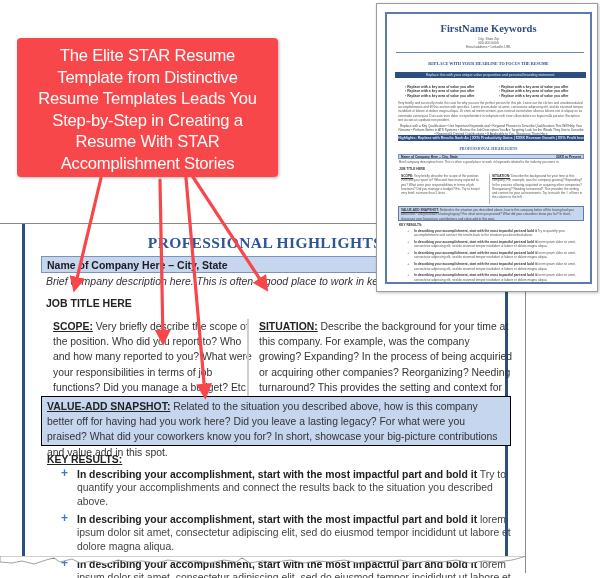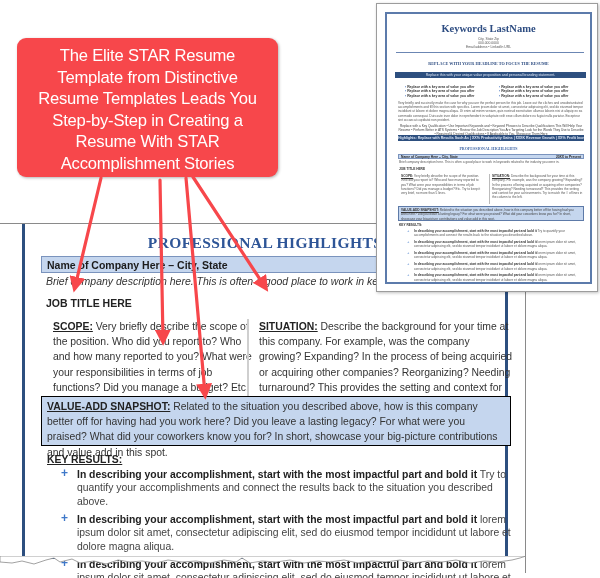--- a/index.html
+++ b/index.html
@@ -77,21 +77,21 @@
   .sm-text { position: absolute; font-size: 3.2px; line-height: 4.3px; color: #555; overflow: hidden; }
   .sm-vbox { position: absolute; left: 11px; top: 192px; width: 186px; height: 15px; background: #c5d6ee; border: 0.5px solid #5d7aa8; font-size: 3.2px; line-height: 4.3px; padding: 1px 2px; color: #444; overflow: hidden; }
   .sm-kr { position: absolute; left: 20px; top: 215px; width: 178px; list-style: none; }
   .sm-kr li { position: relative; padding-left: 7px; font-size: 3.2px; line-height: 4.3px; color: #555; margin-bottom: 2.5px; }
   .sm-kr li::before { content: "+"; position: absolute; left: 0; color: #3e78c9; font-size: 4px; }
   .sm-kr li b { color: #333; }
 
   
   .callout {
     position: absolute; left: 17px; top: 38px; width: 261px; height: 139px;
-    background: #f7474b; border-radius: 9px; box-shadow: 1px 1px 3px rgba(0,0,0,0.3);
+    background: #f7474b; border-radius: 4px; box-shadow: 1px 1px 3px rgba(0,0,0,0.3);
     color: #ffffff; font-size: 16.6px; line-height: 21.5px; text-align: center; padding: 7px 8px 0 8px;
     letter-spacing: -0.2px;
   }
   .arrows { position: absolute; left: 0; top: 0; width: 600px; height: 578px; pointer-events: none; }
 </style>
 </head>
 <body>
 
 <div class="big-page">
   <div class="big-inner">
@@ -120,21 +120,21 @@
     </ul>
   </div>
 </div>
 
 <svg class="torn-edge" viewBox="0 0 527 22" preserveAspectRatio="none">
   <path d="M0,0 L0,6 L12,7 L22,5 L34,8 L46,4 L54,2 L60,6 L72,3 L80,7 L94,5 L106,8 L118,4 L130,6 L142,5 L156,7 L168,4 L182,6 L196,5 L210,7 L224,4 L236,6 L242,2 L250,7 L262,5 L276,6 L290,4 L304,7 L318,5 L330,6 L344,4 L358,7 L372,5 L386,6 L400,4 L414,7 L428,5 L442,6 L456,4 L470,7 L484,5 L498,6 L512,4 L520,2 L526,0 Z" fill="#ffffff" stroke="#8a8a8a" stroke-width="0.8"></path>
 </svg>
 
 <div class="small-page">
   <div class="small-inner">
-    <div class="sm sm-name">Keywords LastName</div>
+    <div class="sm sm-name">FirstName Keywords</div>
     <div class="sm sm-contact" style="top:23px">City, State Zip</div>
     <div class="sm sm-contact" style="top:27px">000.000.0000</div>
     <div class="sm sm-contact" style="top:31px">Email address  •  LinkedIn URL</div>
     <div class="sm-rule" style="top:38px"></div>
     <div class="sm sm-headline">REPLACE WITH YOUR HEADLINE TO FOCUS THE RESUME</div>
     <div class="sm-band" style="top:58px">Replace this with your unique value proposition and personal branding statement.</div>
     <div class="sm-bullets">
       <span>Replace with a key area of value you offer</span>
       <span>Replace with a key area of value you offer</span>
       <span>Replace with a key area of value you offer</span>

